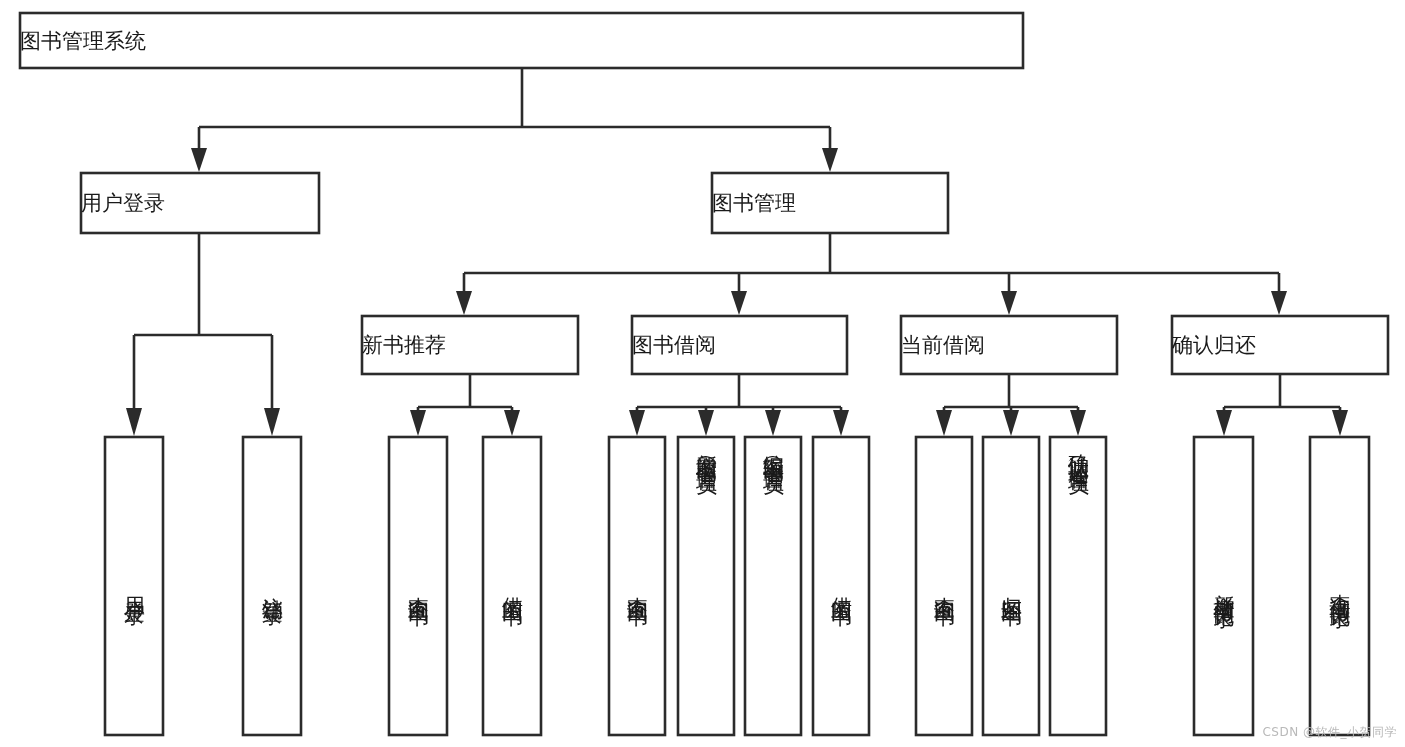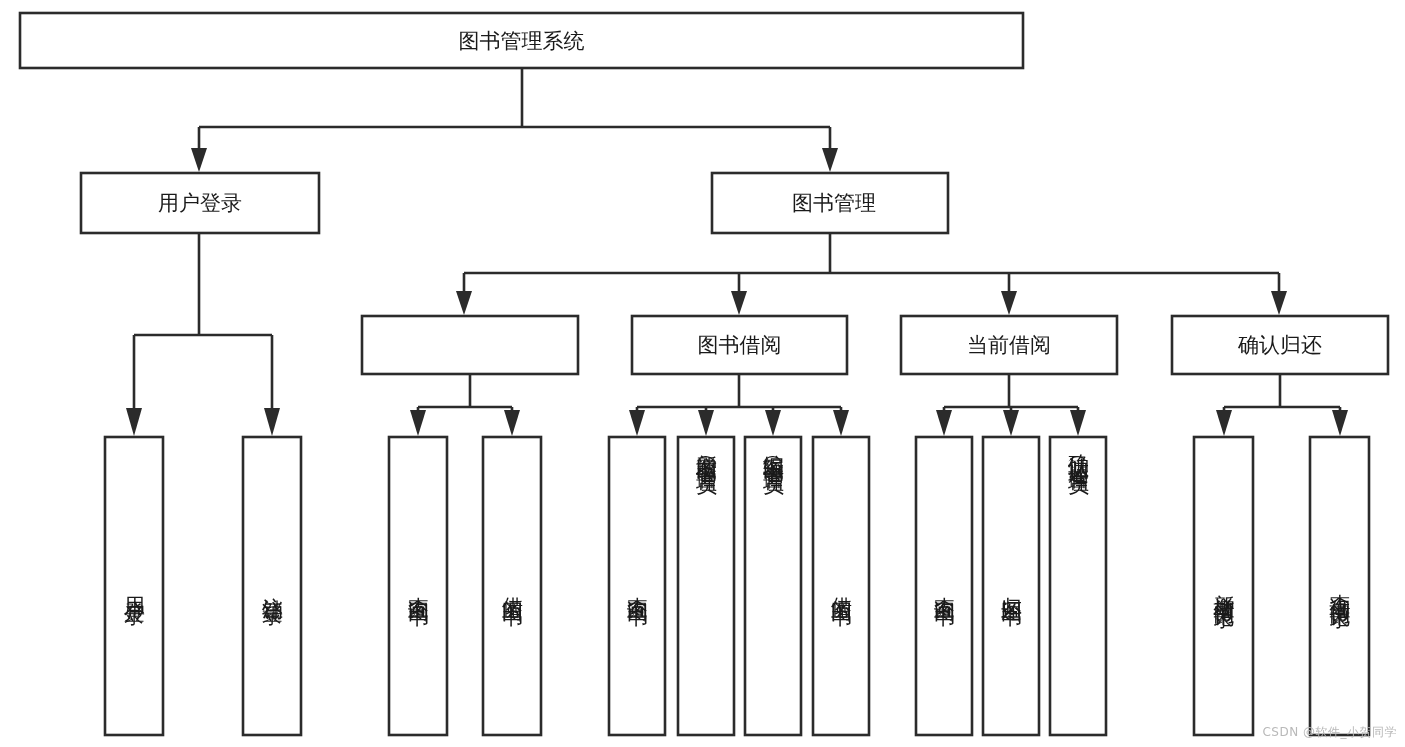--- a/index.html
+++ b/index.html
@@ -57,21 +57,21 @@
     line-height: 1.0;
     color: #1a1a1a;
     letter-spacing: 3px;
     white-space: nowrap;
     text-align: center;
   }
   .hlabel-wrap {
     position: absolute;
     display: flex;
     align-items: center;
-    justify-content: center;
+    justify-content: flex-start;
     pointer-events: none;
     border-radius: 9px;
   }
   .hlabel {
     font-family: "DejaVu Sans", "Liberation Sans", sans-serif;
     font-size: 21px;
     color: #1a1a1a;
     white-space: nowrap;
   }
   #watermark {
@@ -188,20 +188,23 @@
     <span class="hlabel">图书管理系统</span>
   </div>
 
   <div class="hlabel-wrap" style="left:81px; top:173px; width:238px; height:60px;">
     <span class="hlabel">用户登录</span>
   </div>
   <div class="hlabel-wrap" style="left:712px; top:173px; width:244px; height:60px;">
     <span class="hlabel">图书管理</span>
   </div>
 
+  <div class="hlabel-wrap" style="left:362px; top:316px; width:216px; height:58px;">
+    <span class="hlabel">新书推荐</span>
+  </div>
   <div class="hlabel-wrap" style="left:901px; top:316px; width:216px; height:58px;">
     <span class="hlabel">当前借阅</span>
   </div>
   <div class="hlabel-wrap" style="left:632px; top:316px; width:215px; height:58px;">
     <span class="hlabel">图书借阅</span>
   </div>
   <div class="hlabel-wrap" style="left:1172px; top:316px; width:216px; height:58px;">
     <span class="hlabel">确认归还</span>
   </div>
 

